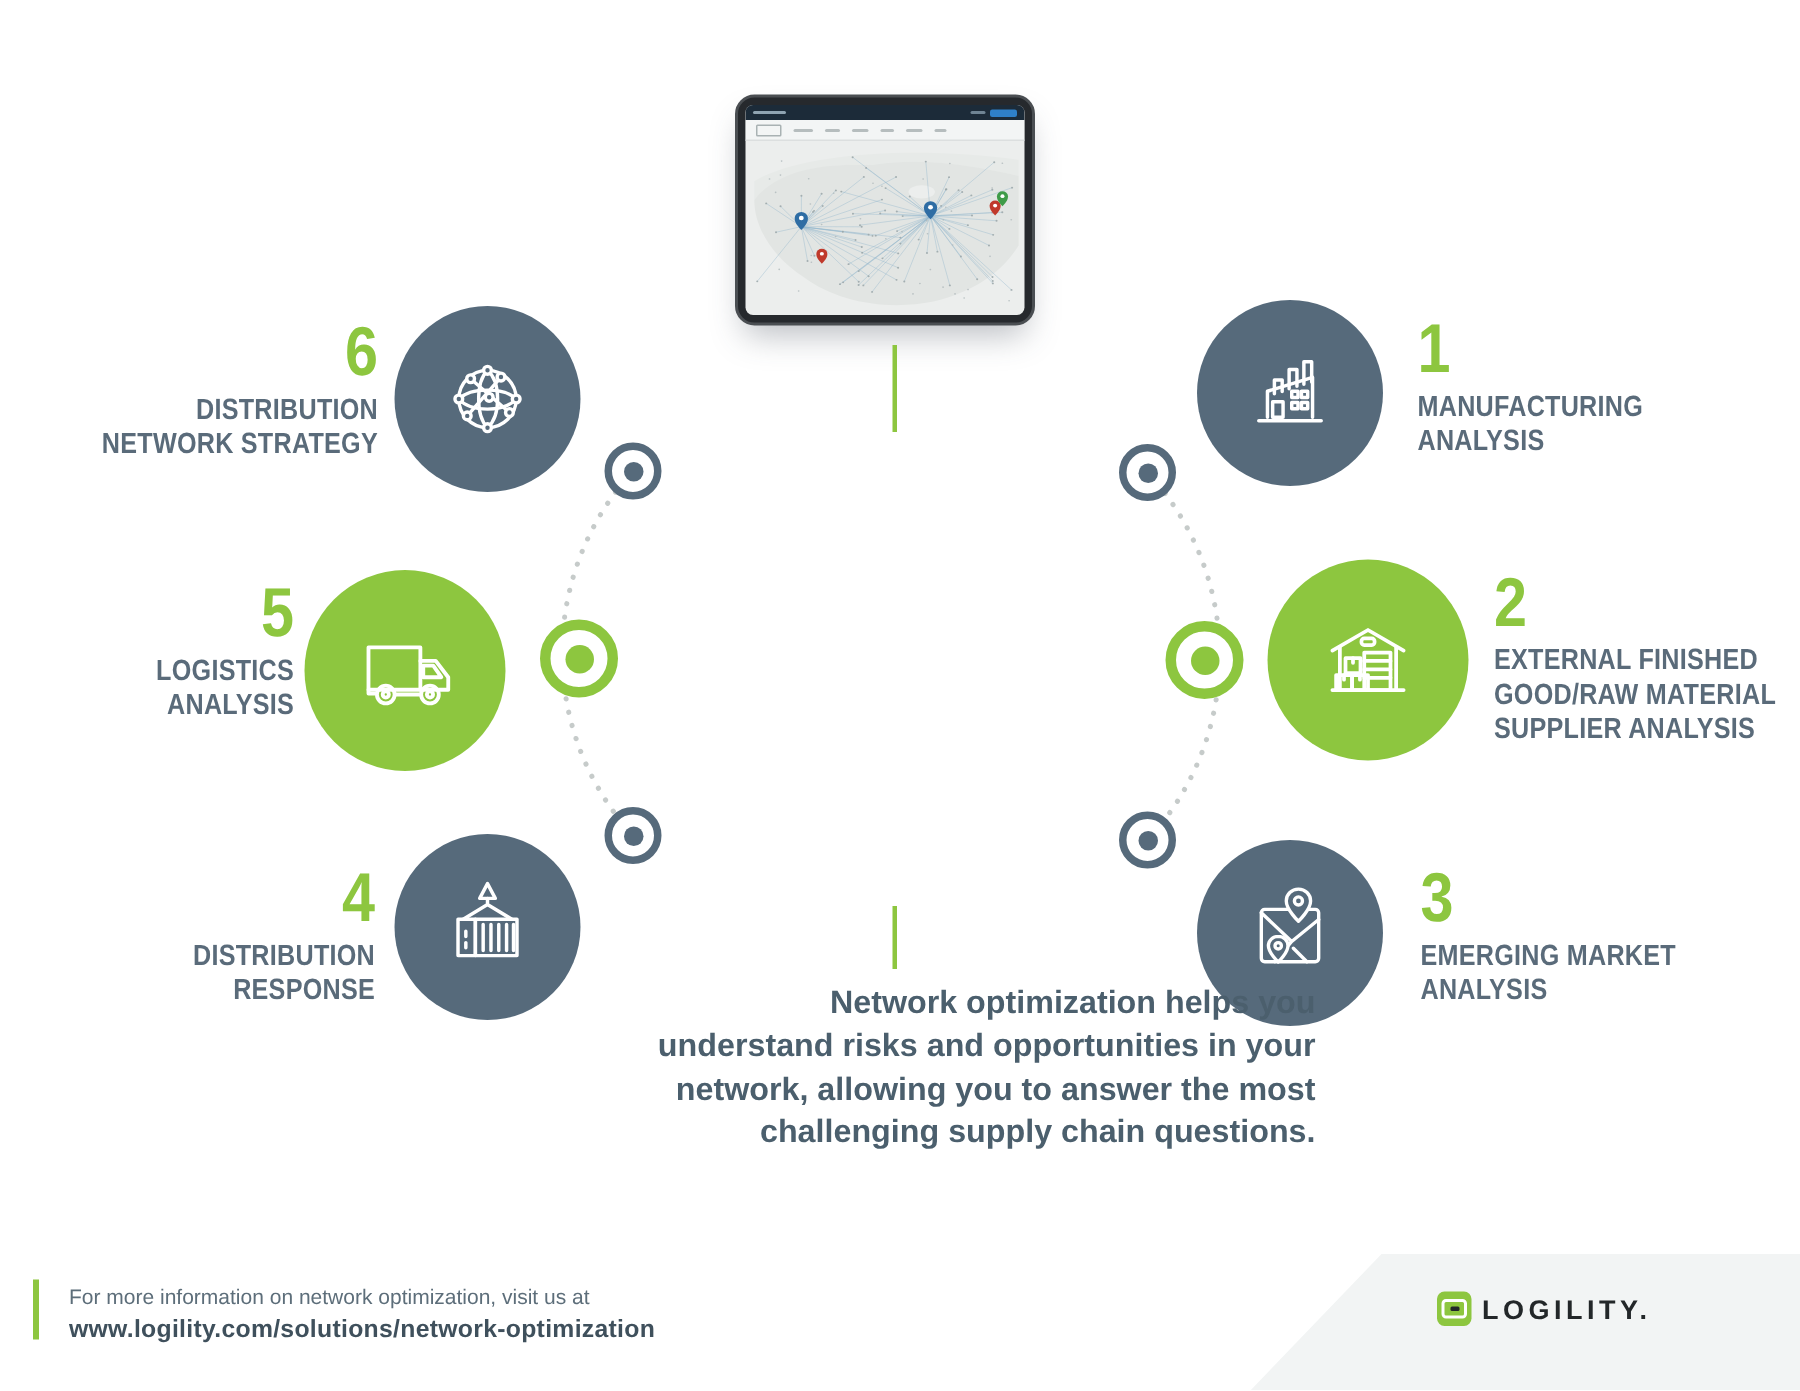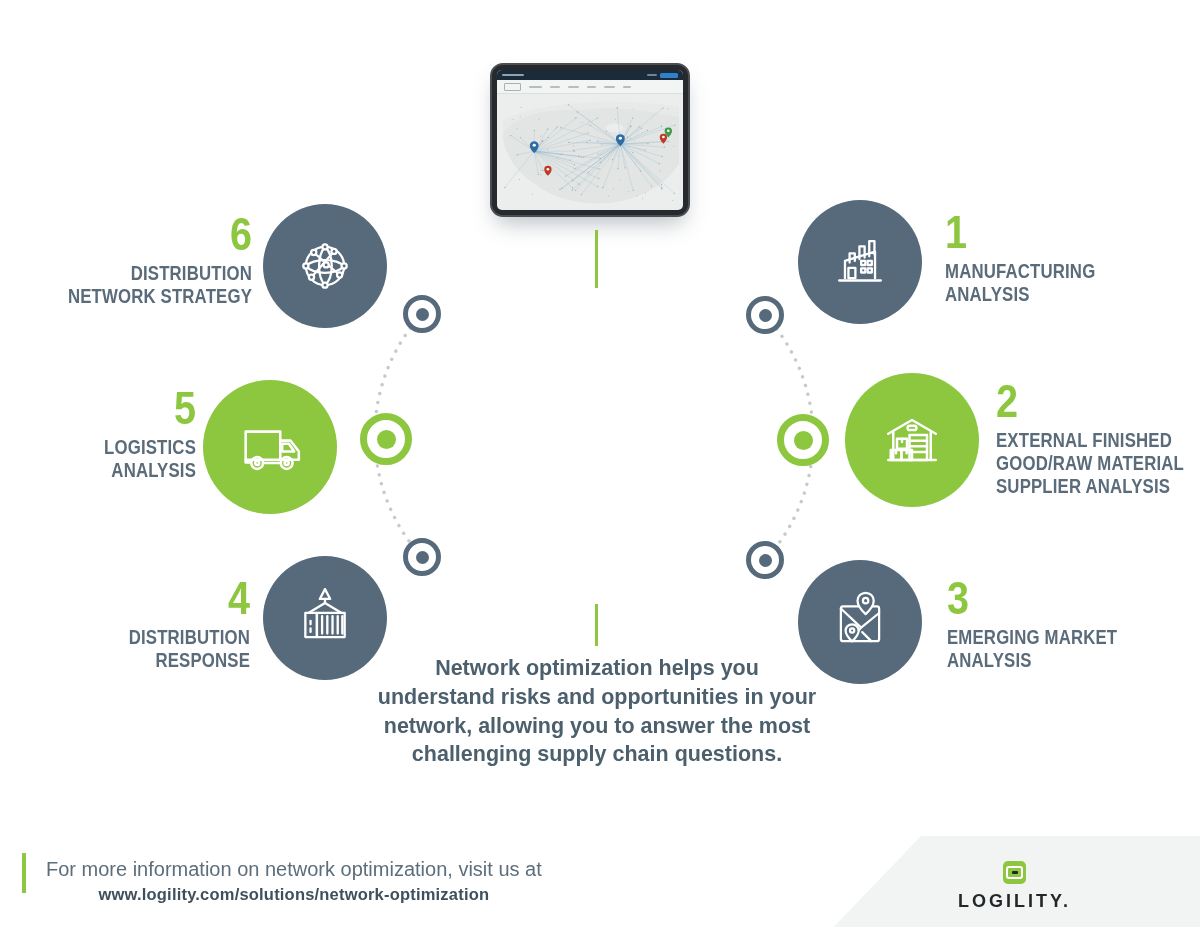--- a/index.html
+++ b/index.html
@@ -51,32 +51,32 @@
   .item-circle.slate{background:#566a7b;}
   .item-circle.green{background:#8dc63f;}
   .item-text{position:absolute;}
   .item-text .num{font-size:46px;font-weight:bold;color:#8dc63f;line-height:.9;}
   .item-text .lbl{margin-top:7px;font-size:19.5px;font-weight:bold;color:#5a6b7a;line-height:1.18;letter-spacing:.2px;}
   .item-text.align-right{text-align:right;}
   .item-text.align-left{text-align:left;}
   .icon-svg{stroke:#fff;fill:none;stroke-width:2;stroke-linecap:round;stroke-linejoin:round;}
 
   
-  .desc{position:absolute;left:317px;top:654px;width:560px;text-align:center;}
+  .desc{position:absolute;left:317px;top:654px;width:560px;text-align:right;}
   .desc-primary{font-size:21.5px;font-weight:bold;color:#4b5f6d;line-height:1.34;}
   .desc-secondary{margin-top:15px;font-size:17px;color:#8dc63f;line-height:1.32;}
 
   
   .corner-panel{position:absolute;left:828px;top:836px;width:372px;height:91px;background:#f2f4f4;
                 clip-path:polygon(25% 0,100% 0,100% 100%,1.5% 100%);}
   .footer-bar{position:absolute;left:22px;top:853px;width:4px;height:40px;background:#8dc63f;}
   .footer-text{position:absolute;left:46px;top:855px;}
-  .footer-line1{font-size:20px;color:#5d6e7a;line-height:1.4;}
+  .footer-line1{font-size:14px;color:#5d6e7a;line-height:1.4;}
   .footer-link{font-size:16.5px;font-weight:bold;color:#3f505c;line-height:1.4;letter-spacing:.2px;text-align:center;}
-  .logo{position:absolute;left:958px;top:861px;display:flex;align-items:center;gap:7px;flex-direction:column;}
+  .logo{position:absolute;left:958px;top:861px;display:flex;align-items:flex-end;gap:7px;}
   .logo-icon{width:23px;height:23px;background:#8dc63f;border-radius:5px;display:grid;place-items:center;}
   .logo-icon .inner{width:13px;height:9px;border:2px solid #fff;border-radius:3px;display:grid;place-items:center;}
   .logo-icon .inner .bar{width:6px;height:2.5px;background:#22272a;border-radius:1px;}
   .logo-word{font-size:18px;font-weight:bold;letter-spacing:3px;color:#232729;}
 </style>
 </head>
 <body>
 
 <div id="stage">
 

